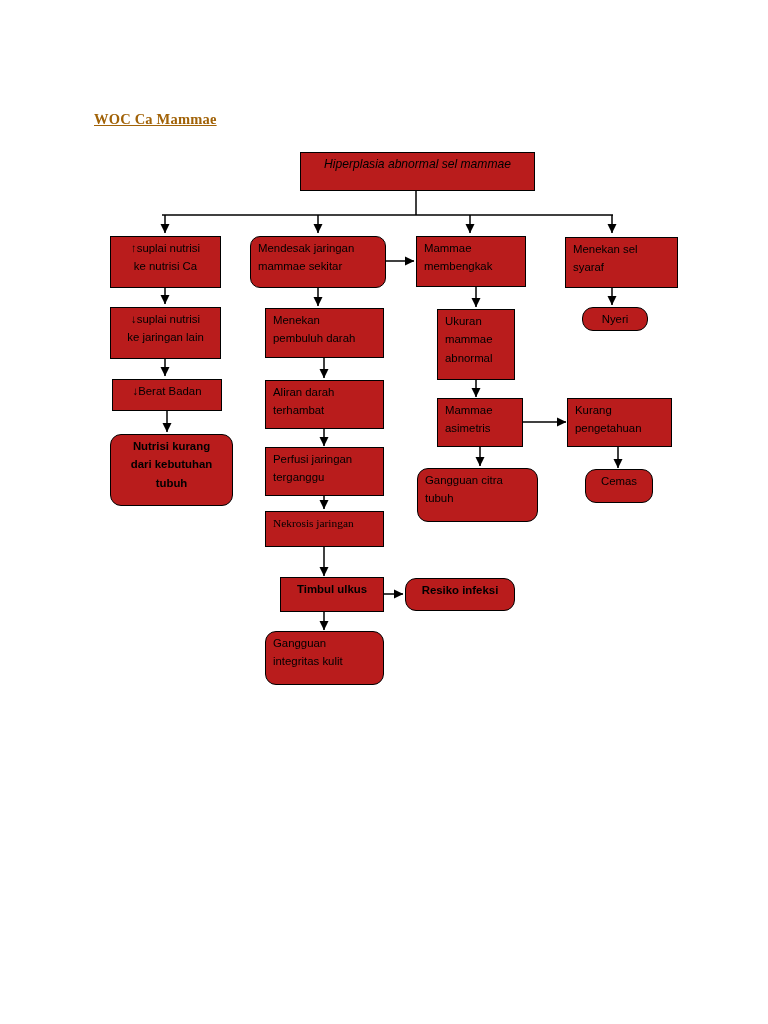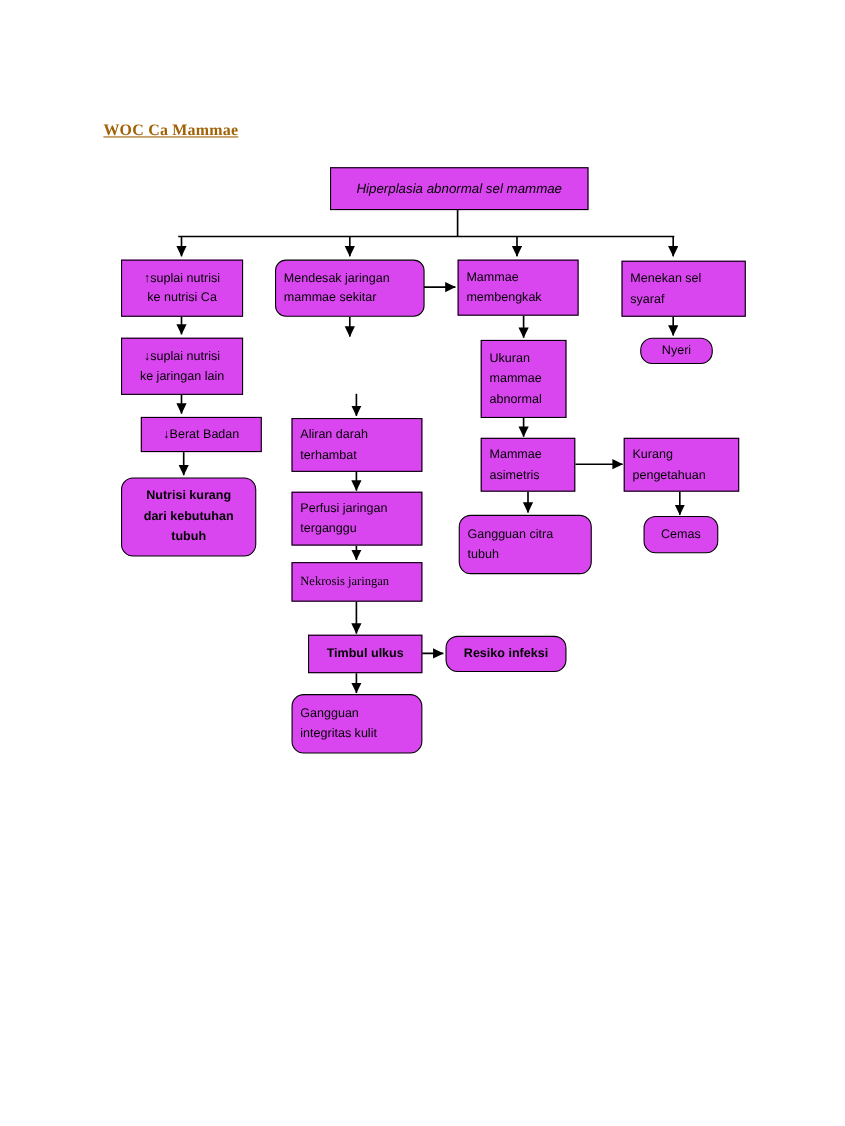--- a/index.html
+++ b/index.html
@@ -23,27 +23,26 @@
     text-decoration:underline;
     letter-spacing:0.2px;
     white-space:nowrap;
   }
 
   
   .node{
     position:absolute;
     box-sizing:border-box;
     border:1.4px solid #000;
-    background:#d946ef;
+    background:#b91c1c;
     color:#000;
     font-size:11.4px;
     line-height:1.62;
     display:flex;
     flex-direction:column;
-    justify-content:center;
     padding:2px 7px;
   }
   .node.round{ border-radius:11px; }
   .node.center{ align-items:center; text-align:center; }
   .node.left{ align-items:flex-start; text-align:left; }
   .node .ln{ display:block; white-space:nowrap; }
   .node.italic{ font-style:italic; font-size:12.1px; }
   .node.semi .ln{ font-weight:600; }
 
   
@@ -101,35 +100,39 @@
   <div class="node center" style="left:110px;top:236px;width:111px;height:52px;">
     <span class="ln">↑suplai nutrisi</span>
     <span class="ln">ke nutrisi Ca</span>
   </div>
 
   <div class="node center" style="left:110px;top:307px;width:111px;height:52px;">
     <span class="ln">↓suplai nutrisi</span>
     <span class="ln">ke jaringan lain</span>
   </div>
 
-  <div class="node center" style="left:112px;top:379px;width:110px;height:32px;margin-left:16px;">
+  <div class="node center" style="left:112px;top:379px;width:110px;height:32px;">
     <span class="ln">↓Berat Badan</span>
   </div>
 
   <div class="node center round semi" style="left:110px;top:434px;width:123px;height:72px;">
     <span class="ln">Nutrisi kurang</span>
     <span class="ln">dari kebutuhan</span>
     <span class="ln">tubuh</span>
   </div>
 
   <div class="node left" style="left:250px;top:236px;width:136px;height:52px;border-radius:10px;">
     <span class="ln">Mendesak jaringan</span>
     <span class="ln">mammae sekitar</span>
   </div>
 
+  <div class="node left" style="left:265px;top:308px;width:119px;height:50px;">
+    <span class="ln">Menekan</span>
+    <span class="ln">pembuluh darah</span>
+  </div>
 
   <div class="node left" style="left:265px;top:380px;width:119px;height:49px;">
     <span class="ln">Aliran darah</span>
     <span class="ln">terhambat</span>
   </div>
 
   <div class="node left" style="left:265px;top:447px;width:119px;height:49px;">
     <span class="ln">Perfusi jaringan</span>
     <span class="ln">terganggu</span>
   </div>

